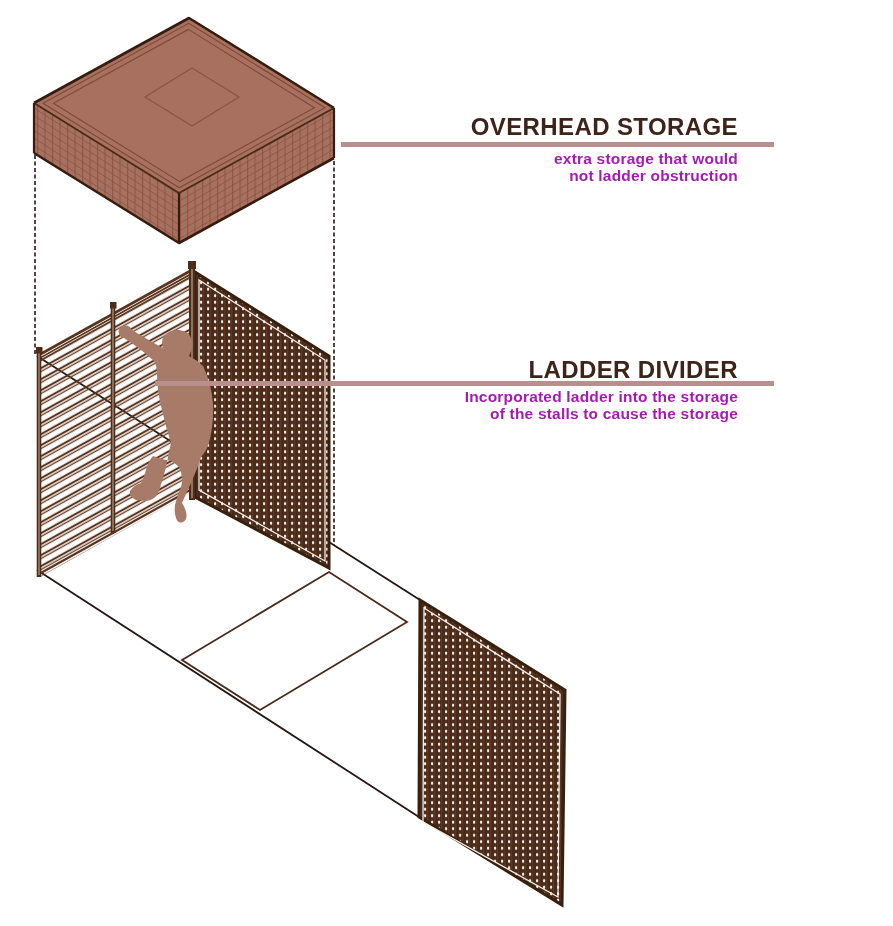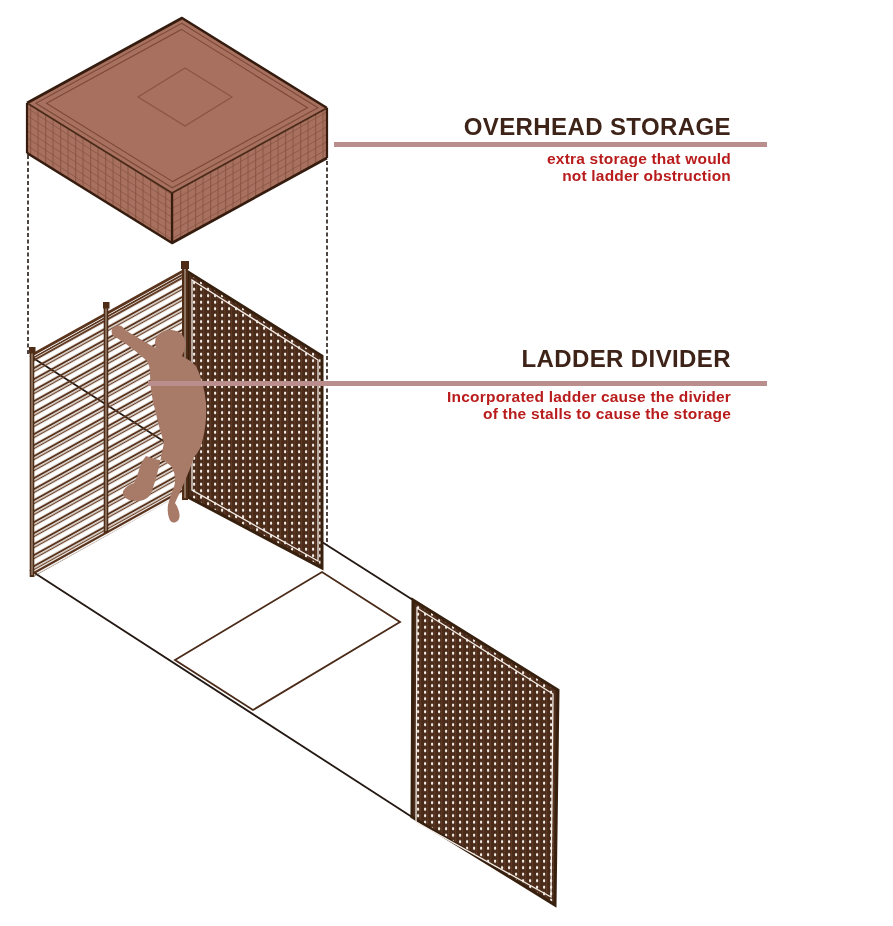--- a/index.html
+++ b/index.html
@@ -1,33 +1,33 @@
 <!DOCTYPE html>
 <html><head>
 <meta charset="utf-8">
 <style>
   html,body{margin:0;padding:0;background:#ffffff;}
   .canvas{
     position:relative;width:767px;height:926px;background:#ffffff;
-    font-family:"Liberation Sans", sans-serif;overflow:hidden;
+    font-family:"Liberation Sans", sans-serif;overflow:hidden;margin-left:7px;
   }
   .canvas svg{position:absolute;left:0;top:0;z-index:1;}
   .leader{position:absolute;height:5px;background:#b98e8c;z-index:2;}
   .leader.l1{left:334px;top:142px;width:523px;}
   .leader.l2{left:148px;top:381px;width:709px;}
   .ann-title{
     position:absolute;right:36px;text-align:right;z-index:3;
     color:#3e2318;font-weight:bold;font-size:24px;line-height:26px;letter-spacing:0.4px;
     white-space:nowrap;
   }
   .ann-title.t1{top:114px;}
-  .ann-title.t2{top:346px;}
+  .ann-title.t2{top:357px;}
   .ann-desc{
     position:absolute;right:36px;text-align:right;z-index:3;
-    color:#b91c1c;font-weight:bold;font-size:15.5px;line-height:16.5px;letter-spacing:0.2px;
+    color:#a21caf;font-weight:bold;font-size:15.5px;line-height:16.5px;letter-spacing:0.2px;
     white-space:nowrap;
   }
   .ann-desc.d1{top:151px;}
   .ann-desc.d2{top:389px;}
 </style>
 </head>
 <body>
 
 <div class="canvas">
 
@@ -127,17 +127,17 @@
   <div class="leader l1"></div>
   <div class="ann-title t1">OVERHEAD STORAGE</div>
   <div class="ann-desc d1">
     <div>extra storage that would</div>
     <div>not ladder obstruction</div>
   </div>
 
   <div class="leader l2"></div>
   <div class="ann-title t2">LADDER DIVIDER</div>
   <div class="ann-desc d2">
-    <div>Incorporated ladder cause the divider</div>
+    <div>Incorporated ladder into the storage</div>
     <div>of the stalls to cause the storage</div>
   </div>
 
 </div>
 
 </body></html>

